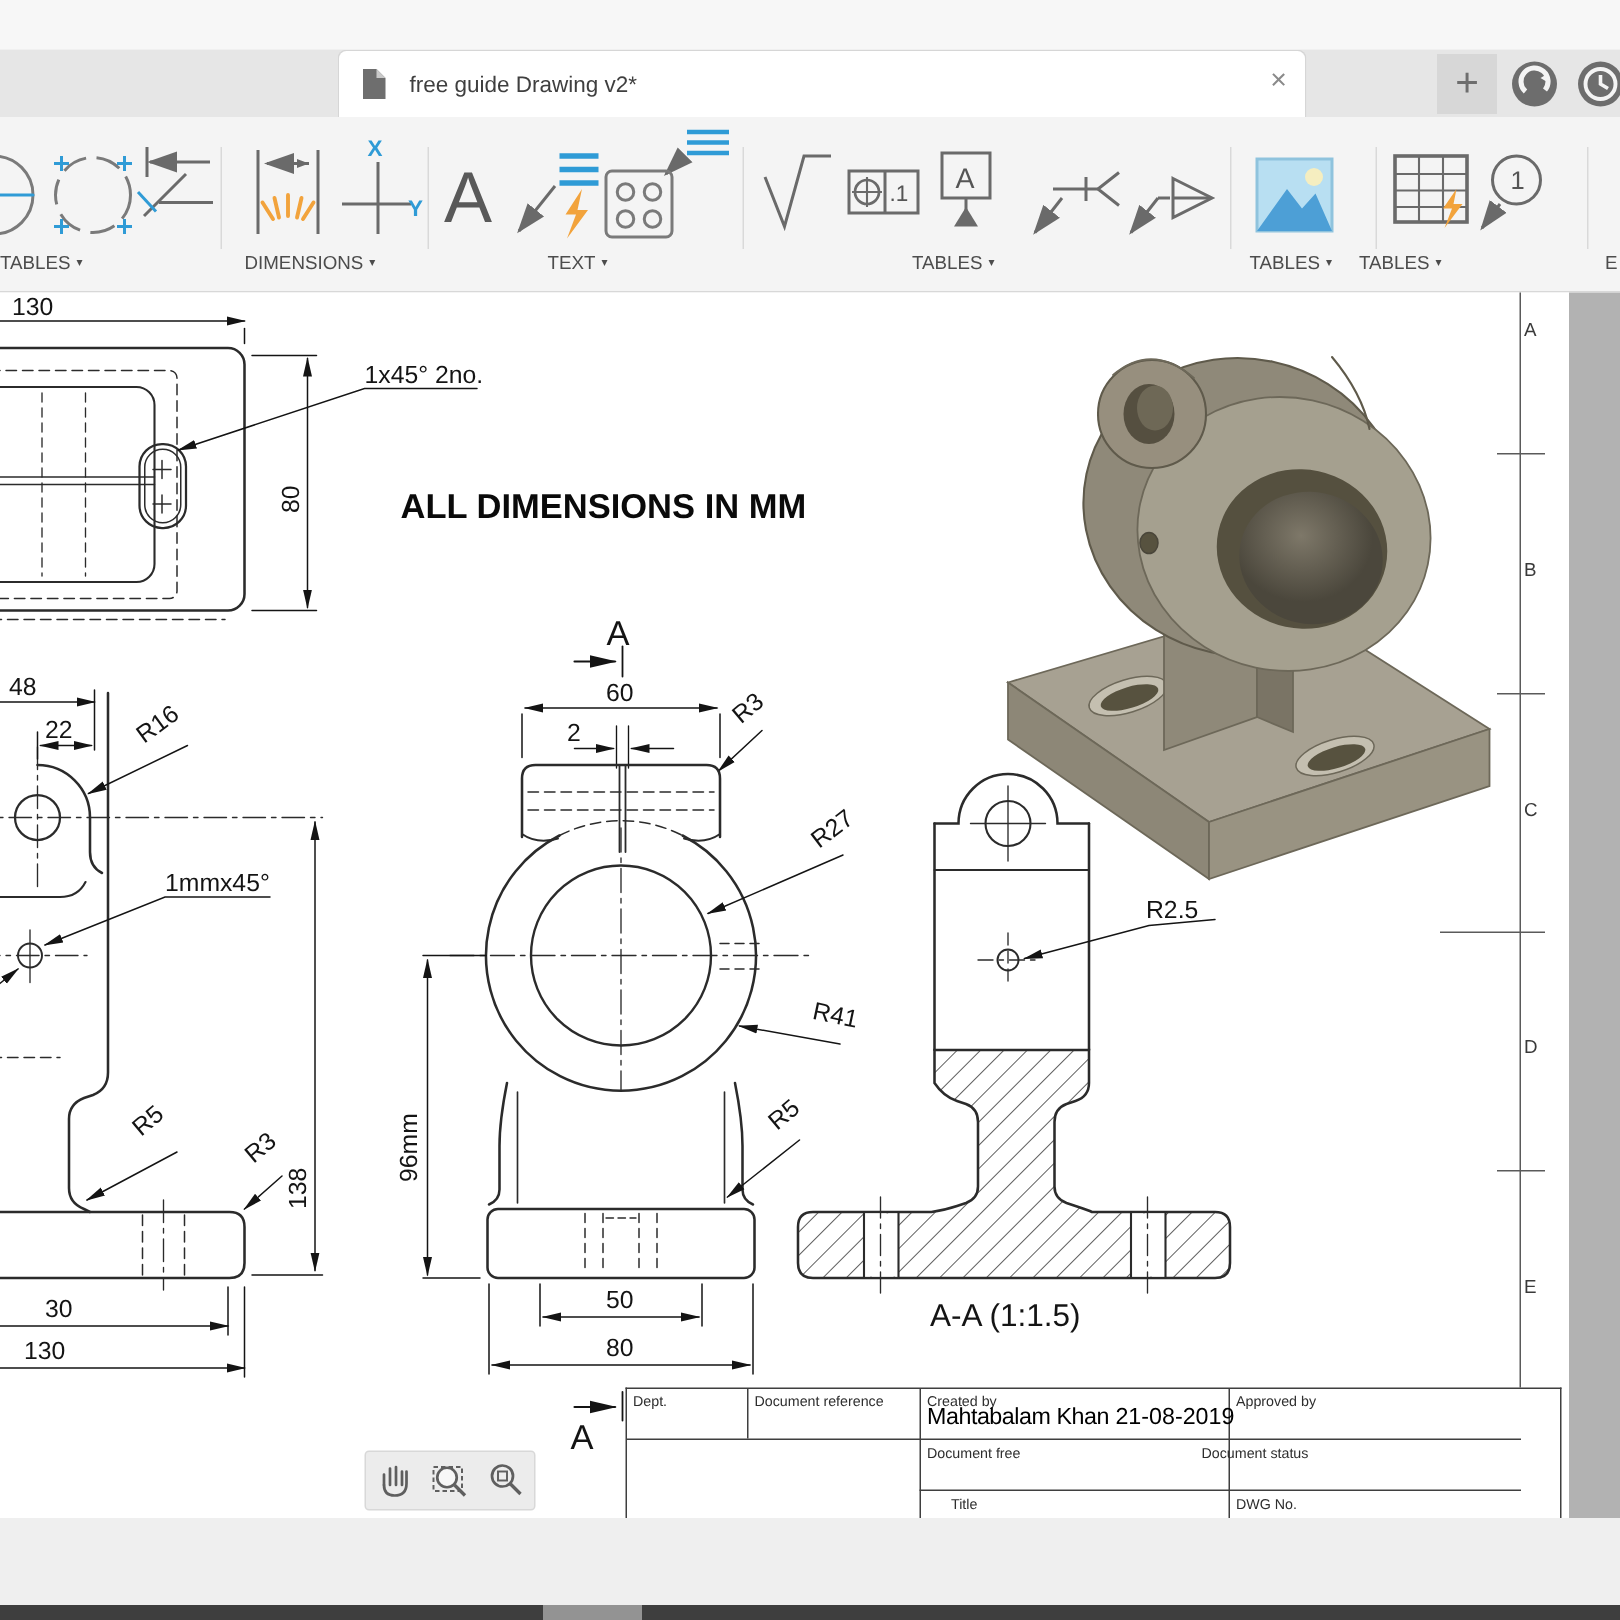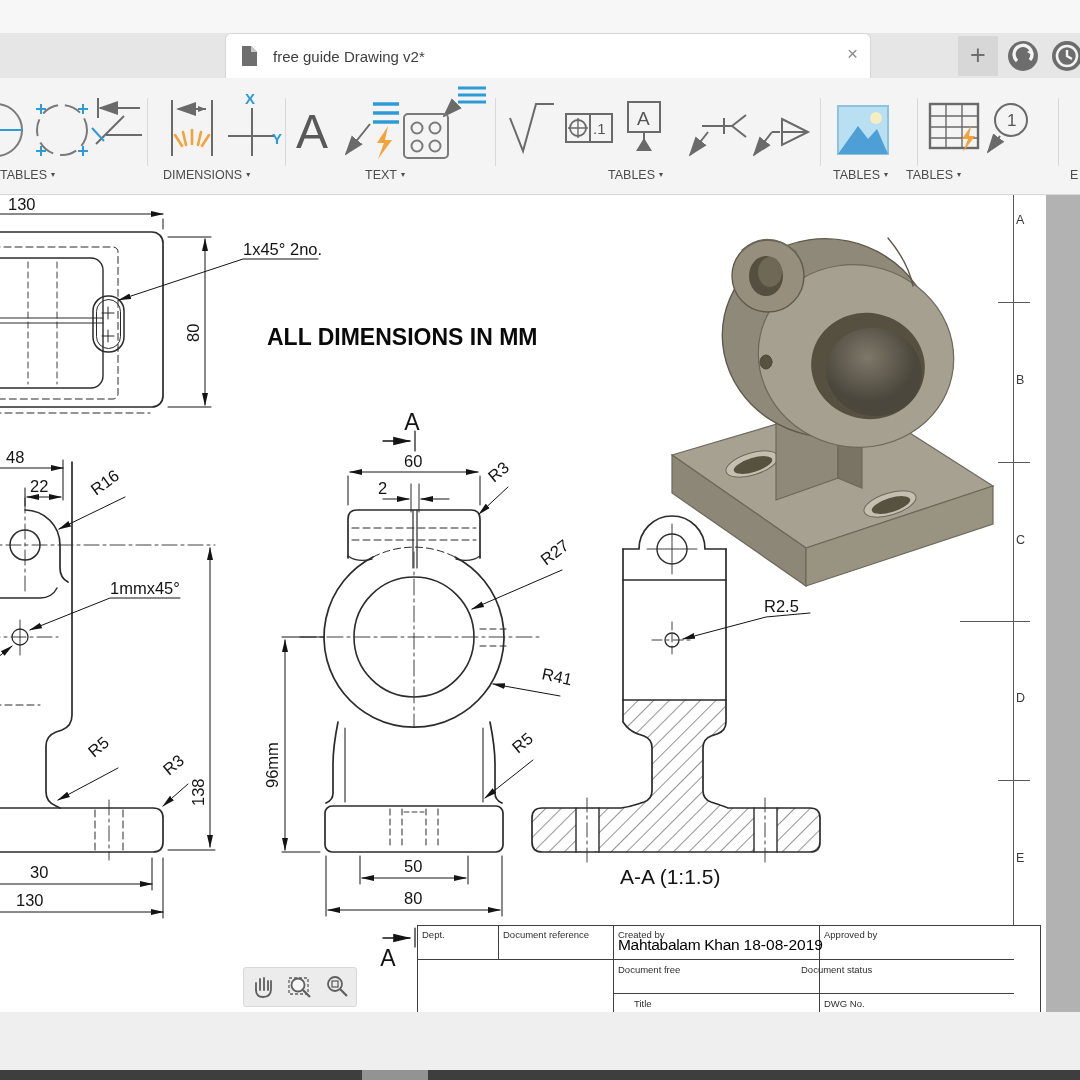--- a/index.html
+++ b/index.html
@@ -398,21 +398,21 @@
   <div class="abs" id="tblock">
     <div class="tline" style="left:0;top:33px;width:596px;height:1px"></div>
     <div class="tline" style="left:195px;top:67px;width:401px;height:1px"></div>
     <div class="tline" style="left:80px;top:0;width:1px;height:33px"></div>
     <div class="tline" style="left:195px;top:0;width:1px;height:87px"></div>
     <div class="tline" style="left:401px;top:0;width:1px;height:87px"></div>
     <div class="tb-cell-label" style="left:4px;top:3px">Dept.</div>
     <div class="tb-cell-label" style="left:85px;top:3px">Document reference</div>
     <div class="tb-cell-label" style="left:200px;top:3px">Created by</div>
     <div class="tb-cell-label" style="left:406px;top:3px">Approved by</div>
-    <div id="tb-name"><b>Mahtabalam Khan</b><span> 18-08-2019</span></div>
+    <div id="tb-name"><b>Mahtabalam Khan</b><span> 21-08-2019</span></div>
     <div class="tb-cell-label" style="left:200px;top:38px">Document free</div>
     <div class="tb-cell-label" style="left:383px;top:38px">Document status</div>
     <div class="tb-cell-label" style="left:216px;top:72px">Title</div>
     <div class="tb-cell-label" style="left:406px;top:72px">DWG No.</div>
   </div>
 
   <div class="abs" id="navbar">
     <svg width="26" height="26">
       <g stroke="#5f5f5f" stroke-width="1.8" fill="none" stroke-linecap="round">
         <path d="M6,16 q0,7 7,7 q8,0 8,-8 v-8"></path>

